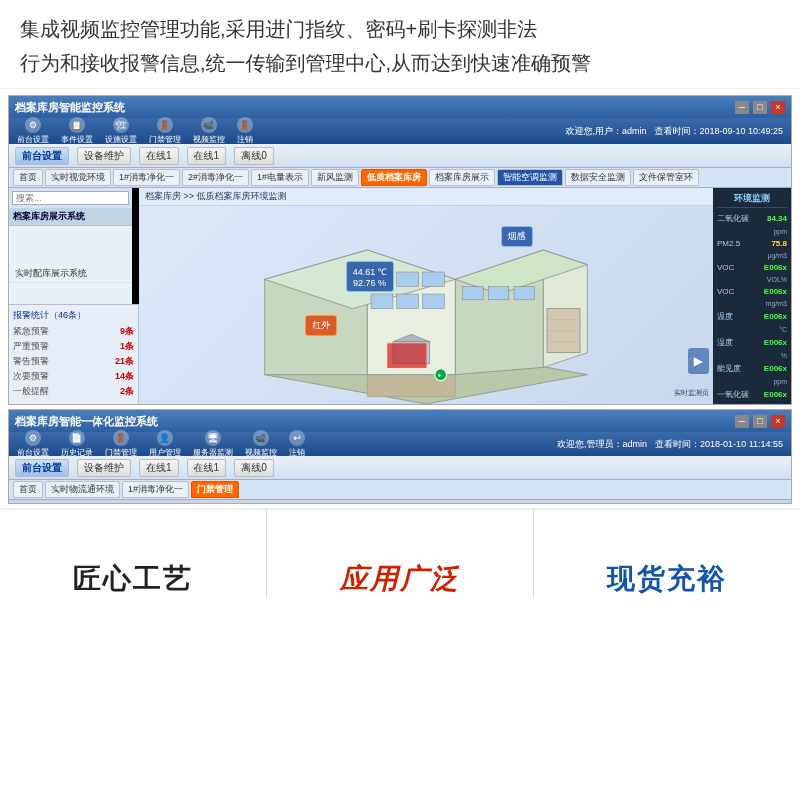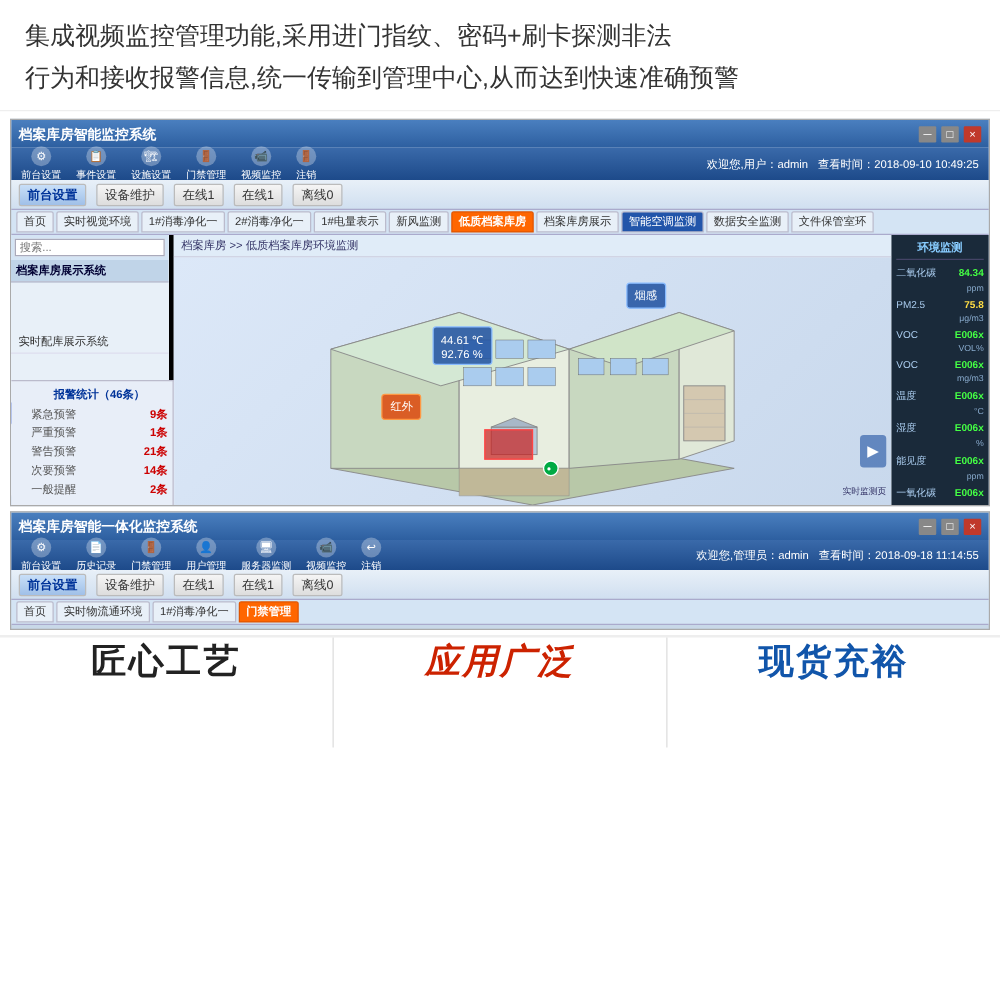--- a/index.html
+++ b/index.html
@@ -119,21 +119,21 @@
     
     .main-content {
       display: flex;
       height: calc(100% - 90px);
     }
 
     
     .left-sidebar {
       width: 130px;
       background: #e8f0f8;
-      border-right: 4px solid #000000;
+      border-right: 7px solid #000000;
       overflow-y: auto;
       font-size: 9px;
     }
     .sidebar-search {
       padding: 3px;
       background: #d4e4f4;
     }
     .sidebar-search input {
       width: 100%;
       font-size: 9px;
@@ -243,32 +243,31 @@
       bottom: 0;
       left: 0;
       width: 130px;
       background: #e8eef8;
       border-top: 1px solid #bbc;
       border-right: 1px solid #bbc;
       padding: 4px;
       font-size: 9px;
     }
     .alarm-title {
-      font-weight: bold;
+      font-weight: normal;
       color: #003399;
       margin-bottom: 3px;
       font-size: 9px;
-      margin-left: 30px;
     }
     .alarm-row {
       display: flex;
       justify-content: space-between;
       margin-bottom: 2px;
     }
-    .alarm-label { color: #555; margin-left: 12px; }
+    .alarm-label { color: #555; }
     .alarm-count { color: #cc0000; font-weight: bold; }
 
     
     .software-window-bottom {
       background: #c8d8e8;
       border: 1px solid #aaa;
       margin: 4px 8px 4px 8px;
       height: 95px;
       position: relative;
       overflow: hidden;
@@ -280,21 +279,21 @@
       height: 90px;
       display: flex;
       align-items: center;
       border-top: 2px solid #eee;
     }
     .banner-item {
       flex: 1;
       display: flex;
       flex-direction: column;
       align-items: center;
-      justify-content: flex-start;
+      justify-content: flex-end;
       height: 100%;
       border-right: 1px solid #ddd;
     }
     .banner-item:last-child { border-right: none; }
     .banner-main-text {
       font-size: 28px;
       font-weight: 900;
       color: #222;
       letter-spacing: 2px;
     }
@@ -605,21 +604,21 @@
         <div class="icon-circle">📹</div>
         <span>视频监控</span>
       </div>
       <div class="toolbar-icon-btn">
         <div class="icon-circle">↩</div>
         <span>注销</span>
       </div>
     </div>
     <div class="top-toolbar-right">
       <span>欢迎您,管理员：admin</span>
-      <span>查看时间：2018-09-18 11:14:55</span>
+      <span>查看时间：2018-01-10 11:14:55</span>
     </div>
   </div>
 
   <div class="toolbar-row">
     <div class="toolbar-btn active">前台设置</div>
     <div class="toolbar-btn">设备维护</div>
     <div class="toolbar-btn">在线1</div>
     <div class="toolbar-btn">在线1</div>
     <div class="toolbar-btn">离线0</div>
   </div>

